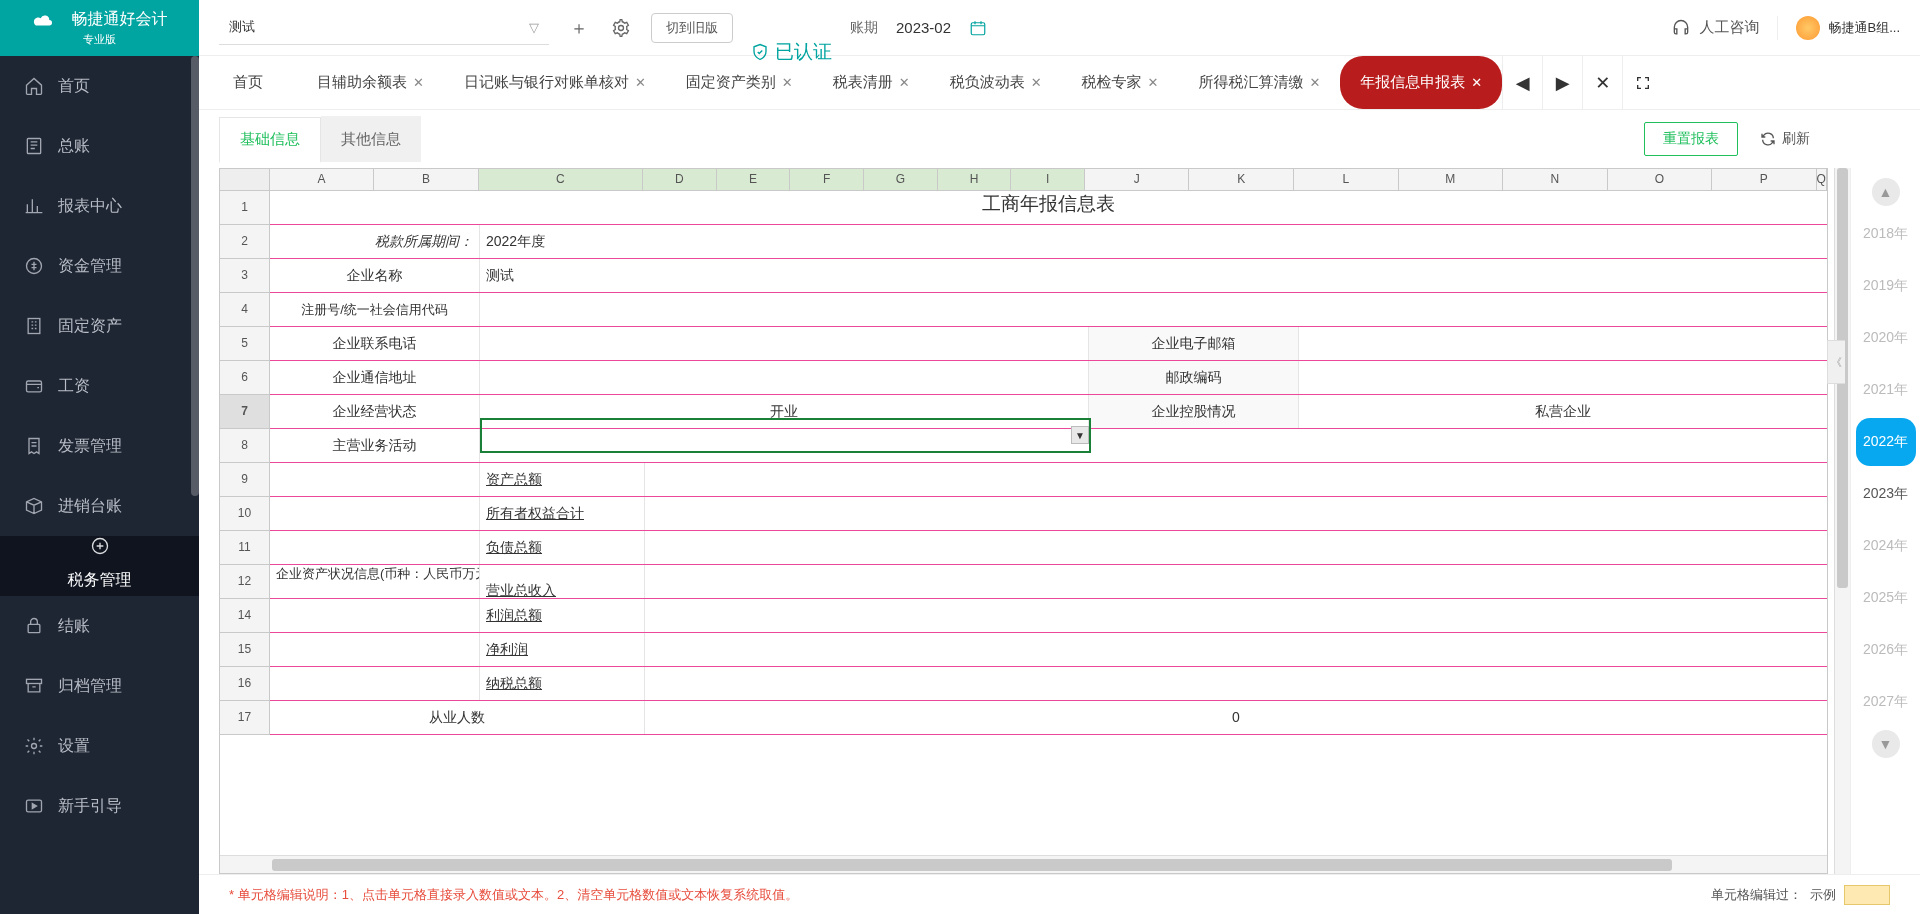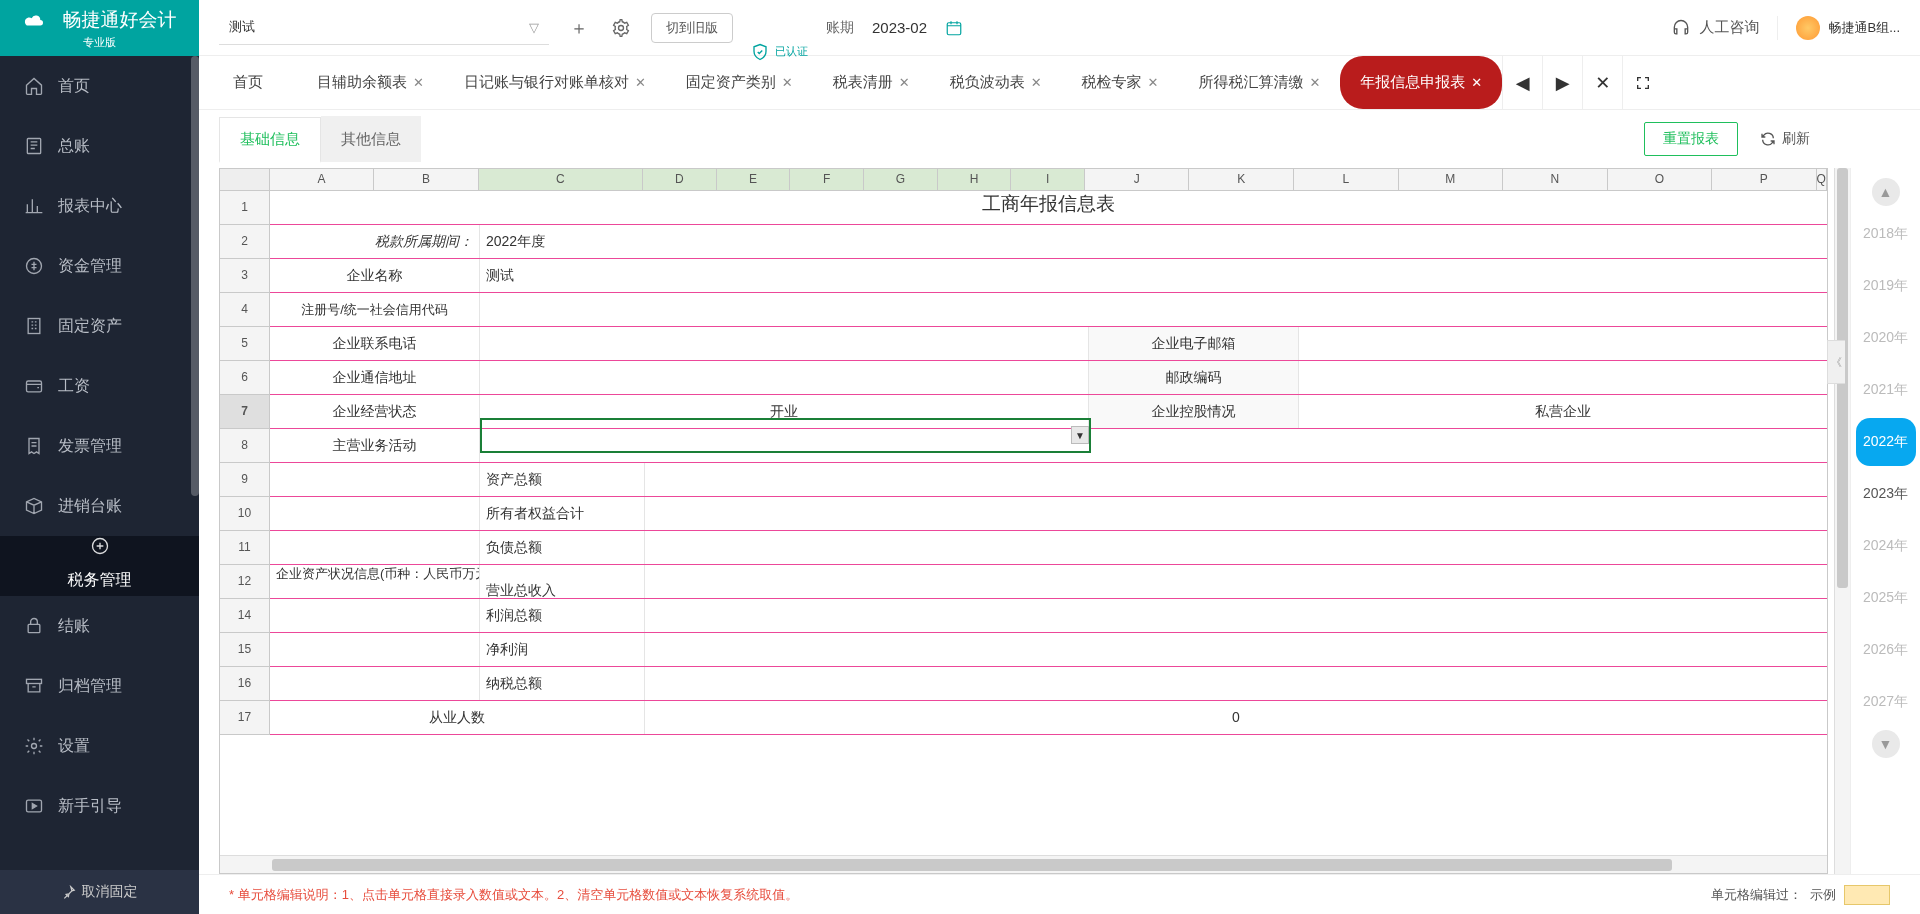--- a/index.html
+++ b/index.html
@@ -3,41 +3,41 @@
   <meta charset="utf-8">
   <style>
     * { box-sizing: border-box; margin: 0; padding: 0; }
     body { font-family: "Microsoft YaHei", Arial, sans-serif; font-size: 13px; color: #333; background: #fff; overflow: hidden; }
     
     .app { display: flex; height: 914px; width: 1920px; }
     
     
     .sidebar { width: 199px; background: #1e2533; color: #ccc; display: flex; flex-direction: column; }
     .logo-area { height: 56px; background: #00a4a0; color: #fff; display: flex; flex-direction: column; align-items: center; justify-content: center; font-size: 14px; }
-    .logo-row { display: flex; align-items: center; gap: 18px; font-size: 19px; font-weight: 500; justify-content: flex-end; }
+    .logo-row { display: flex; align-items: center; gap: 18px; font-size: 16px; font-weight: 500; justify-content: flex-end; }
     .logo-sub { font-size: 11px; margin-top: 2px; }
     .nav { flex: 1; overflow-y: auto; }
     .nav-item { display: flex; align-items: center; gap: 14px; padding: 0 24px; height: 60px; cursor: pointer; color: #b8bdc6; }
     .nav-item.active { background: #0f141f; color: #fff; flex-direction: column; }
     .nav-icon { width: 20px; height: 20px; display: flex; align-items: center; justify-content: center; opacity: 0.85; }
     .nav-label { font-size: 16px; }
     .pin-bar { height: 44px; background: #2a3244; display: flex; align-items: center; justify-content: center; gap: 6px; color: #ccc; font-size: 14px; cursor: pointer; }
     .sidebar-scroll { position: absolute; right: 0; top: 56px; bottom: 44px; width: 8px; }
     .sidebar-thumb { position: absolute; top: 0; width: 100%; height: 440px; background: rgba(255,255,255,0.25); border-radius: 4px; }
 
     
     .main { flex: 1; display: flex; flex-direction: column; min-width: 0; }
     
     
     .topbar { height: 56px; border-bottom: 1px solid #eee; display: flex; align-items: center; padding: 0 20px; gap: 18px; }
     .branch-select { width: 330px; height: 34px; display: flex; align-items: center; justify-content: space-between; padding: 0 10px; border-bottom: 1px solid #ddd; color: #333; cursor: pointer; }
     .chev { color: #999; font-size: 13px; }
     .top-icon { width: 24px; height: 24px; display: flex; align-items: center; justify-content: center; color: #666; cursor: pointer; font-size: 18px; }
     .old-btn { height: 30px; padding: 0 14px; border: 1px solid #ccc; border-radius: 4px; background: #fff; cursor: pointer; font-size: 13px; color: #555; }
-    .verified { display: flex; align-items: center; gap: 6px; color: #00a4a0; font-size: 11px; margin-top: 48px; }
+    .verified { display: flex; align-items: center; gap: 6px; color: #00a4a0; font-size: 19px; margin-top: 48px; }
     .period-label { color: #666; font-size: 14px; }
     .period-val { font-size: 15px; color: #333; }
     .cal-icon { color: #00a4a0; cursor: pointer; }
     .spacer { flex: 1; }
     .consult { display: flex; align-items: center; gap: 8px; color: #555; cursor: pointer; font-size: 15px;}
     .divider-v { width: 1px; height: 24px; background: #eee; }
     .user-area { display: flex; align-items: center; gap: 8px; cursor: pointer; }
     .avatar { width: 24px; height: 24px; border-radius: 50%; background: radial-gradient(#ffc966,#ff9933); }
     
     
@@ -70,21 +70,21 @@
     .row { display: flex; height: 34px; }
     .rowh { width: 50px; border-right: 1px solid #c9c9c9; border-bottom: 1px solid #c9c9c9; background: #f4f4f4; text-align: center; line-height: 33px; font-size: 12px; color: #555; }
     .rowh.sel { background: #dfdfdf; font-weight: bold; }
     .cells { flex: 1; display: flex; border-bottom: 1px solid #ec4899; }
     .cell { padding: 0 6px; line-height: 33px; font-size: 14px; overflow: hidden; white-space: nowrap; }
     
     .title-row .cells { justify-content: center; font-size: 18px; font-weight: 500; color: #333; }
     
     
     .wA { width: 210px; text-align: center; border-right: 1px solid #e5e5e5; }
-    .wB { width: 165px; border-right: 1px solid #e5e5e5; }
+    .wB { width: 165px; border-right: 1px solid #e5e5e5; text-decoration: underline; }
     .wHalf { flex:1; }
     
     .selected-cell { position: absolute; border: 2px solid #1a7f37; background: rgba(255,255,255,0); }
     .dd-arrow { position: absolute; width: 18px; height: 18px; background: #e8e8e8; border: 1px solid #bbb; display:flex;align-items:center;justify-content:center;font-size:10px;color:#333;}
     
     .vscroll { width: 16px; background: #f4f4f4; border-left: 1px solid #ddd; position: relative; }
     .vthumb { position:absolute; top:0; left:2px; right:2px; height:420px; background:#c9c9c9; border-radius:3px;}
     .hscroll { height: 18px; background:#f4f4f4; border-top:1px solid #ddd; position: relative; }
     .hthumb { position:absolute; left:52px; top:3px; height:12px; width:1400px; background:#c9c9c9; border-radius:3px;}
 
@@ -230,26 +230,20 @@
               <rect x="3" y="5" width="18" height="14" rx="2"></rect>
               <path d="M10 9l5 3-5 3z" fill="currentColor"></path>
             </svg>
           </span>
           <span class="nav-label">新手引导</span>
         </div>
     </div>
     <div class="sidebar-scroll">
         <div class="sidebar-thumb"></div>
       </div>
-    <div class="pin-bar">
-      <svg width="14" height="14" viewBox="0 0 24 24" fill="none" stroke="currentColor" stroke-width="2">
-          <path d="M15 3l6 6-4 1-5 5-1 5-2-2-5 5 5-5-2-2 5-1 5-5z"></path>
-        </svg>
-      <span>取消固定</span>
-    </div>
   </div>
 
   <div class="main">
 
     <div class="topbar">
       <div class="branch-select">
         <span>测试</span>
         <span class="chev">▽</span>
       </div>
       <div class="top-icon">＋</div>

